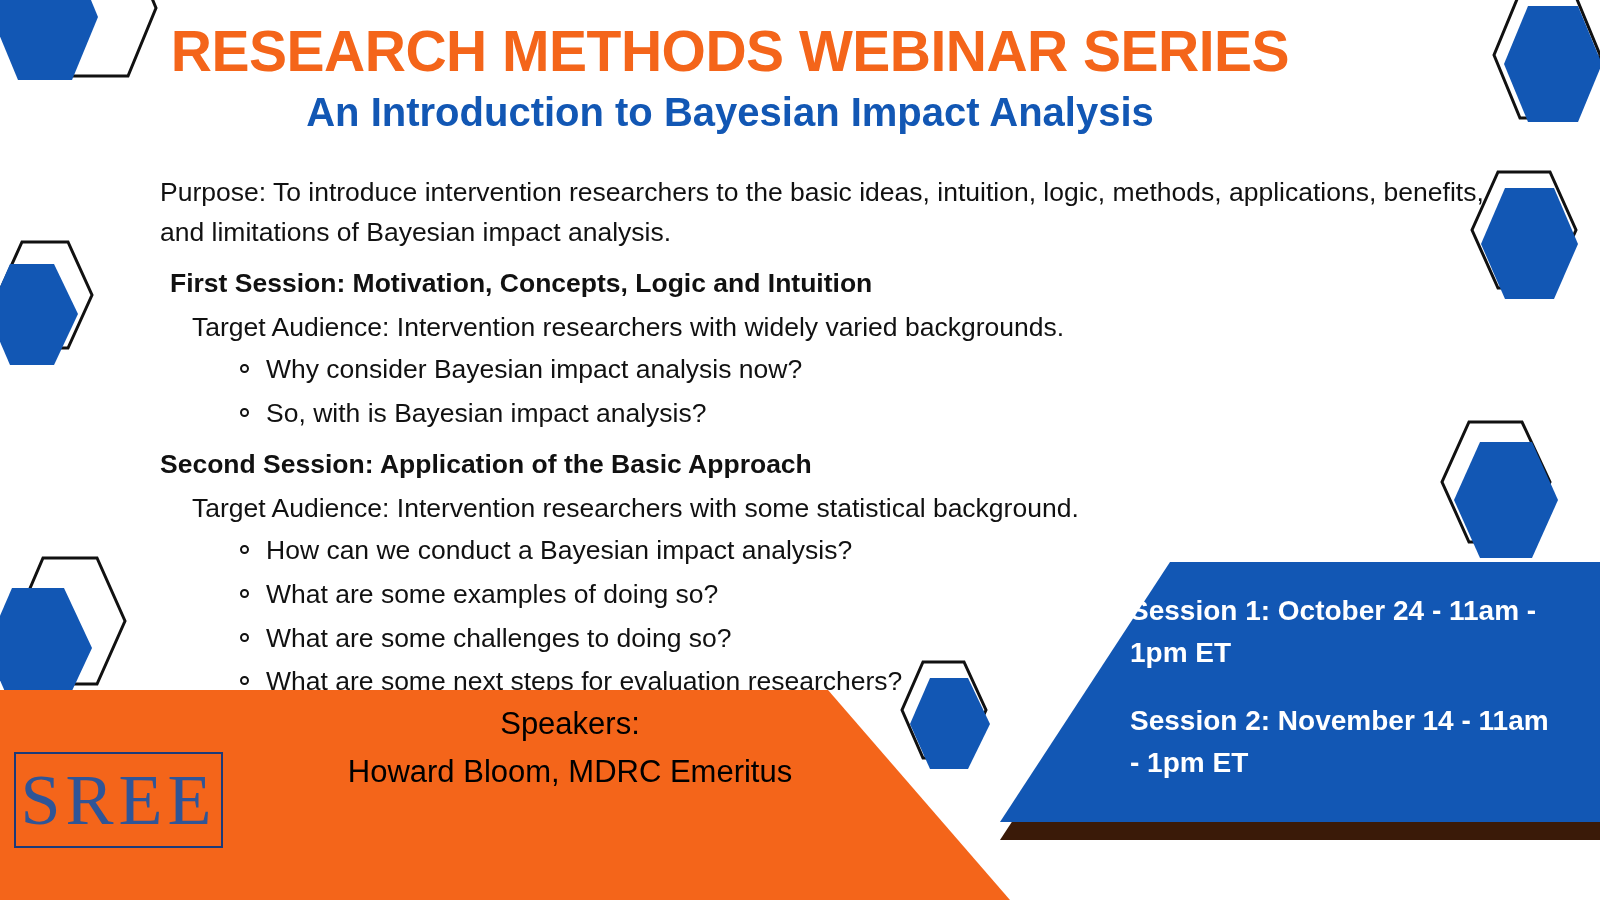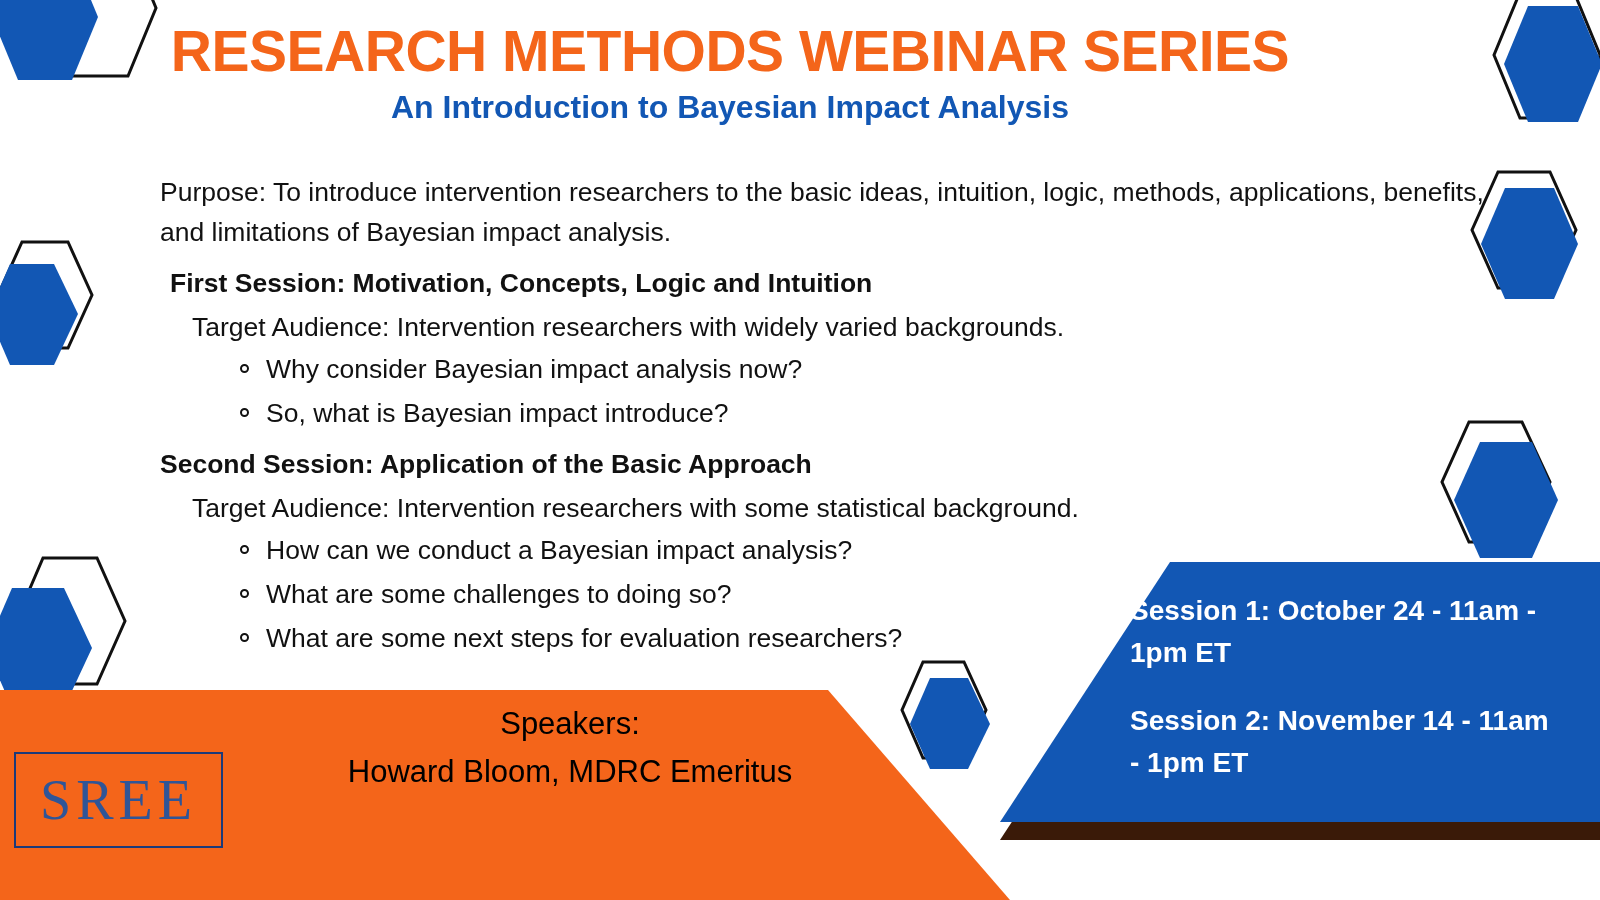--- a/index.html
+++ b/index.html
@@ -32,21 +32,21 @@
   }
   .main-title {
     font-size: 57px;
     font-weight: bold;
     color: #F4651A;
     letter-spacing: -0.5px;
     line-height: 1.05;
     margin: 0;
   }
   .sub-title {
-    font-size: 32px;
+    font-size: 40px;
     font-weight: bold;
     color: #1257B4;
     margin: 8px 0 0 0;
     line-height: 1.1;
   }
 
   
   .body-block {
     position: absolute;
     top: 172px;
@@ -122,21 +122,21 @@
     top: 752px;
     width: 205px;
     height: 92px;
     border: 2px solid #1B3A7A;
     display: flex;
     align-items: center;
     justify-content: center;
   }
   .sree-text {
     color: #2F5597;
-    font-size: 56px;
+    font-size: 72px;
     letter-spacing: 5px;
     font-family: "Liberation Serif", serif;
     font-weight: normal;
     text-align: center;
   }
 
   
   .blue-shadow {
     position: absolute;
     left: 1000px;
@@ -218,27 +218,28 @@
   <h2 class="sub-title">An Introduction to Bayesian Impact Analysis</h2>
 </div>
 
 <div class="body-block">
   <p class="purpose">Purpose:  To introduce intervention researchers to the basic ideas, intuition, logic, methods, applications, benefits, and limitations of Bayesian impact analysis.</p>
 
   <div class="session-head">First Session: Motivation, Concepts, Logic and Intuition</div>
   <div class="audience">Target Audience: Intervention researchers with widely varied backgrounds.</div>
   <ul class="qlist">
     <li>Why consider Bayesian impact analysis now?</li>
-    <li>So, what is Bayesian impact introduce?</li>
+    <li>So, with is Bayesian impact analysis?</li>
   </ul>
 
   <div class="session-head second">Second Session: Application of the Basic Approach</div>
   <div class="audience">Target Audience: Intervention researchers with some statistical background.</div>
   <ul class="qlist">
     <li>How can we conduct a Bayesian impact analysis?</li>
+    <li>What are some examples of doing so?</li>
     <li>What are some challenges to doing so?</li>
     <li>What are some next steps for evaluation researchers?</li>
   </ul>
 </div>
 
 <div class="orange-banner"></div>
 <div class="speakers">
   <div>Speakers:</div>
   <div>Howard Bloom, MDRC Emeritus</div>
 </div>

